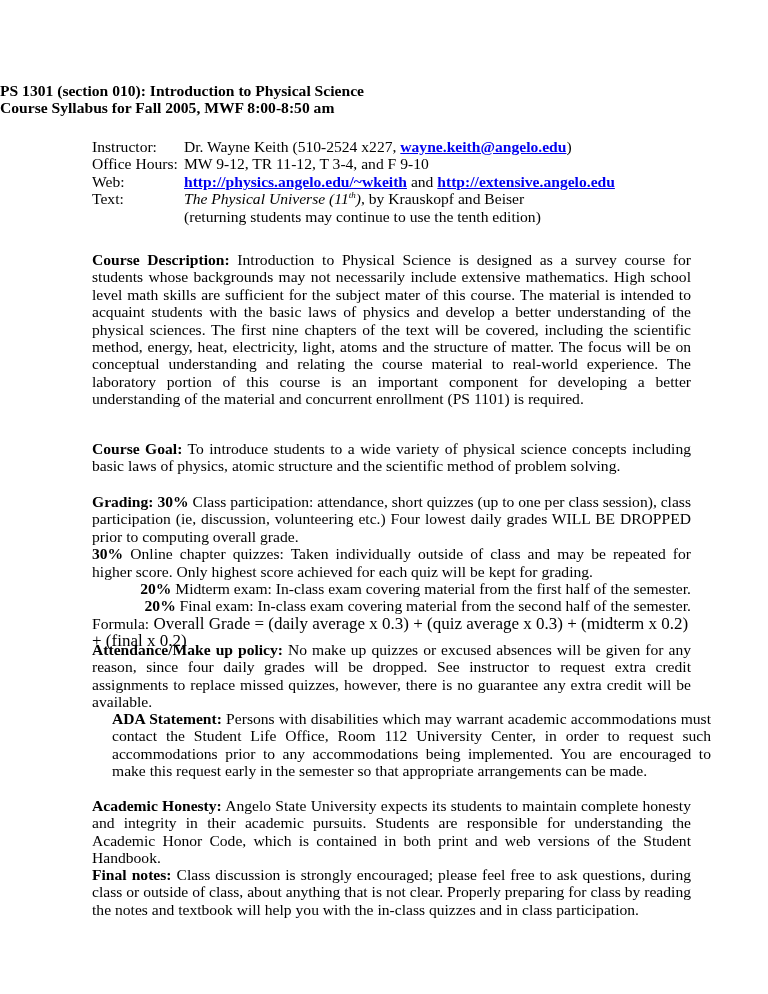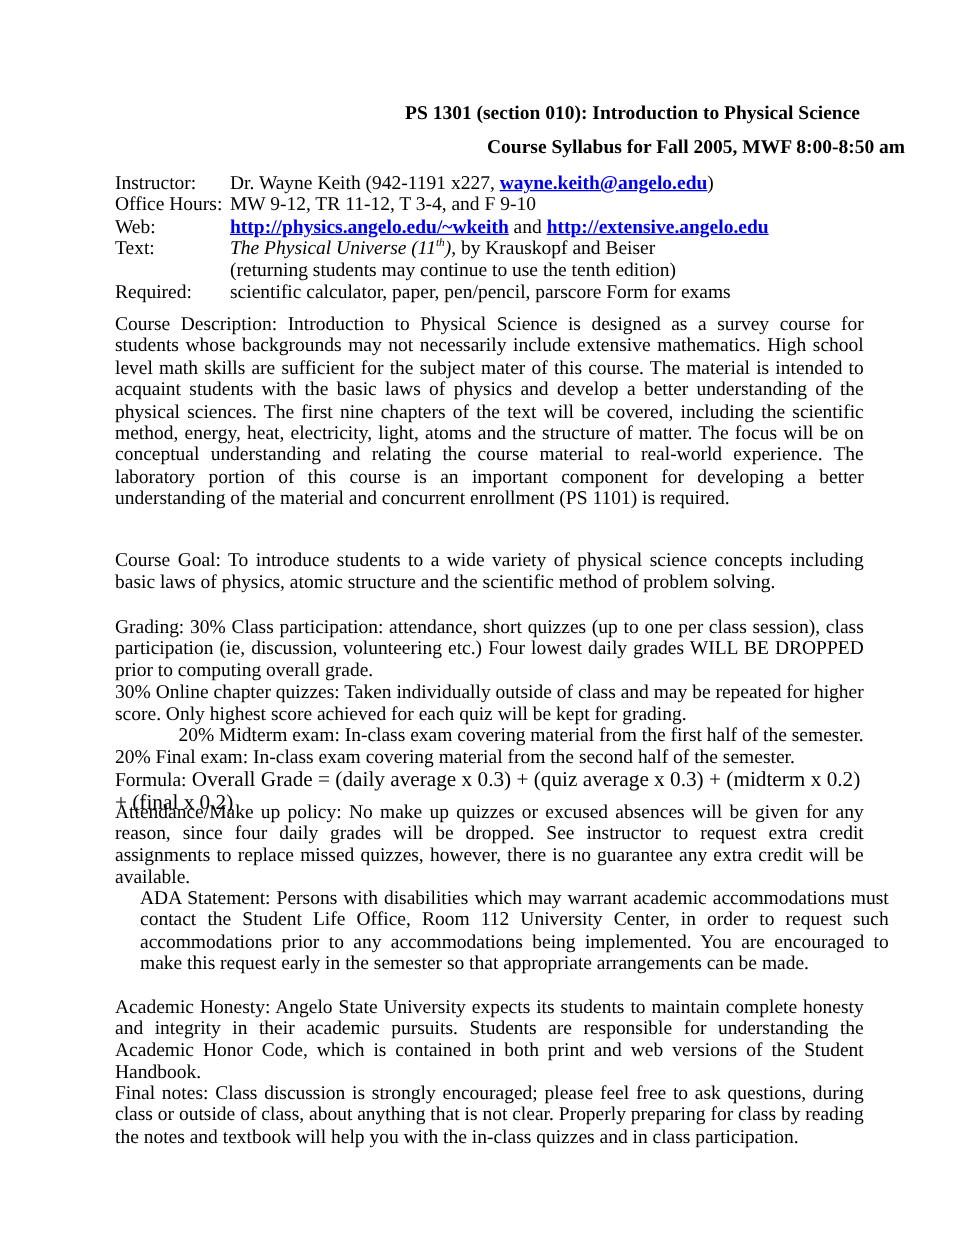--- a/index.html
+++ b/index.html
@@ -1,77 +1,73 @@
 <!DOCTYPE html>
 <html><head>
 <meta charset="utf-8">
 <style>
   html, body { margin: 0; padding: 0; background: #ffffff; }
   body { width: 768px; height: 994px; position: relative; overflow: hidden;
          font-family: "Liberation Serif", "DejaVu Serif", serif; color: #000; }
-  .title { position: absolute; left: 0; width: 688px; text-align: right; font-weight: bold; font-size: 15.6px; line-height: 17.4px; }
+  .title { position: absolute; left: 0; width: 688px; text-align: left; font-weight: bold; font-size: 15.6px; line-height: 17.4px; }
   .title1 { top: 82px; }
-  .title2 { top: 109px; margin-left: 36px; }
+  .title2 { top: 99px; }
   .info { position: absolute; top: 138px; left: 92px; font-size: 15.6px; line-height: 17.4px; }
   .info-row { display: flex; }
   .info-label { width: 92px; flex: none; }
   .info-value { flex: none; }
   a { color: #0000ee; text-decoration: underline; font-weight: bold; }
   sup { font-size: 9px; line-height: 0; vertical-align: 6px; margin-top: 19px; }
   .para { position: absolute; left: 92px; width: 599px; text-align: justify; font-size: 15.6px; line-height: 17.4px; }
-  .para b { font-weight: normal; }
+  .para b { font-weight: bold; }
   .formula-small { font-size: 17px; }
   .line { display: block; }
 </style>
 </head>
 <body>
 
 <div class="title title1">PS 1301 (section 010):  Introduction to Physical Science</div>
 <div class="title title2">Course Syllabus for Fall 2005, MWF 8:00-8:50 am</div>
 
 <div class="info">
   <div class="info-row">
     <span class="info-label">Instructor:</span>
-    <span class="info-value"><span>Dr. Wayne Keith (942-1191 x227, </span><a href="#">wayne.keith@angelo.edu</a><span>)</span></span>
+    <span class="info-value"><span>Dr. Wayne Keith (510-2524 x227, </span><a href="#">wayne.keith@angelo.edu</a><span>)</span></span>
   </div>
   <div class="info-row">
     <span class="info-label">Office Hours:</span>
     <span class="info-value">MW 9-12, TR 11-12, T 3-4, and F 9-10</span>
   </div>
   <div class="info-row">
     <span class="info-label">Web:</span>
     <span class="info-value"><a href="#">http://physics.angelo.edu/~wkeith</a><span style="white-space:pre"> and </span><a href="#">http://extensive.angelo.edu</a></span>
   </div>
   <div class="info-row">
     <span class="info-label">Text:</span>
     <span class="info-value"><i><span>The Physical Universe (11</span><sup>th</sup><span>)</span></i><span>, by Krauskopf and Beiser</span></span>
   </div>
   <div class="info-row">
     <span class="info-label"></span>
     <span class="info-value">(returning students may continue to use the tenth edition)</span>
   </div>
-  <div class="info-row">
-    <span class="info-label">Required:</span>
-    <span class="info-value">scientific calculator, paper, pen/pencil, parscore Form for exams</span>
-  </div>
 </div>
 
 <div class="para" style="top:251px;">
   <b>Course Description:</b><span> Introduction to Physical Science is designed as a survey course for students whose backgrounds may not necessarily include extensive mathematics. High school level math skills are sufficient for the subject mater of this course. The material is intended to acquaint students with the basic laws of physics and develop a better understanding of the physical sciences. The first nine chapters of the text will be covered, including the scientific method, energy, heat, electricity, light, atoms and the structure of matter. The focus will be on conceptual understanding and relating the course material to real-world experience. The laboratory portion of this course is an important component for developing a better understanding of the material and concurrent enrollment (PS 1101) is required.</span>
 </div>
 
 <div class="para" style="top:440px;">
   <b>Course Goal:</b><span> To introduce students to a wide variety of physical science concepts including basic laws of physics, atomic structure and the scientific method of problem solving.</span>
 </div>
 
 <div class="para" style="top:493px;">
   <span class="line"><b>Grading:</b> <b>30%</b><span> Class participation: attendance, short quizzes (up to one per class session), class participation (ie, discussion, volunteering etc.) Four lowest daily grades WILL BE DROPPED prior to computing overall grade.</span></span>
   <span class="line"><b>30%</b><span> Online chapter quizzes: Taken individually outside of class and may be repeated for higher score. Only highest score achieved for each quiz will be kept for grading.</span></span>
   <span class="line" style="text-align:right"><b>20%</b><span> Midterm exam: In-class exam covering material from the first half of the semester.</span></span>
-  <span class="line" style="text-align:left"><b>20%</b><span> Final exam: In-class exam covering material from the second half of the semester.</span></span>
+  <span class="line" style="text-align:right"><b>20%</b><span> Final exam: In-class exam covering material from the second half of the semester.</span></span>
   <span class="line" style="text-align:left"><span>Formula:</span><span class="formula-small"> Overall Grade = (daily average x 0.3) + (quiz average x 0.3) + (midterm x 0.2) + (final x 0.2)</span></span>
 </div>
 
 <div class="para" style="top:641px;">
   <b>Attendance/Make up policy:</b><span> No make up quizzes or excused absences will be given for any reason, since four daily grades will be dropped. See instructor to request extra credit assignments to replace missed quizzes, however, there is no guarantee any extra credit will be available.</span>
 </div>
 
 <div class="para" style="top:710px;margin-left:20px;">
   <b>ADA Statement:</b><span> Persons with disabilities which may warrant academic accommodations must contact the Student Life Office, Room 112 University Center, in order to request such accommodations prior to any accommodations being implemented. You are encouraged to make this request early in the semester so that appropriate arrangements can be made.</span>
 </div>

